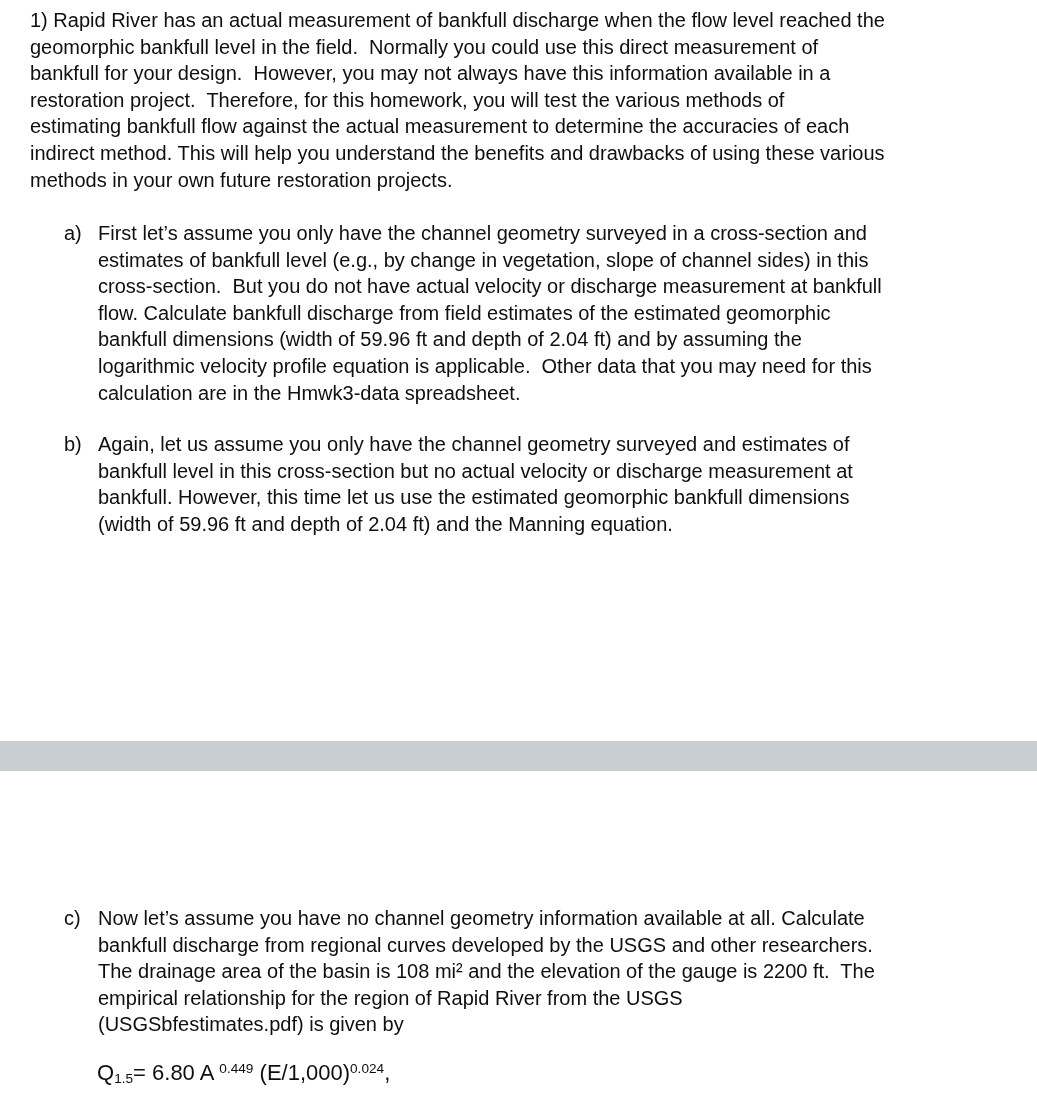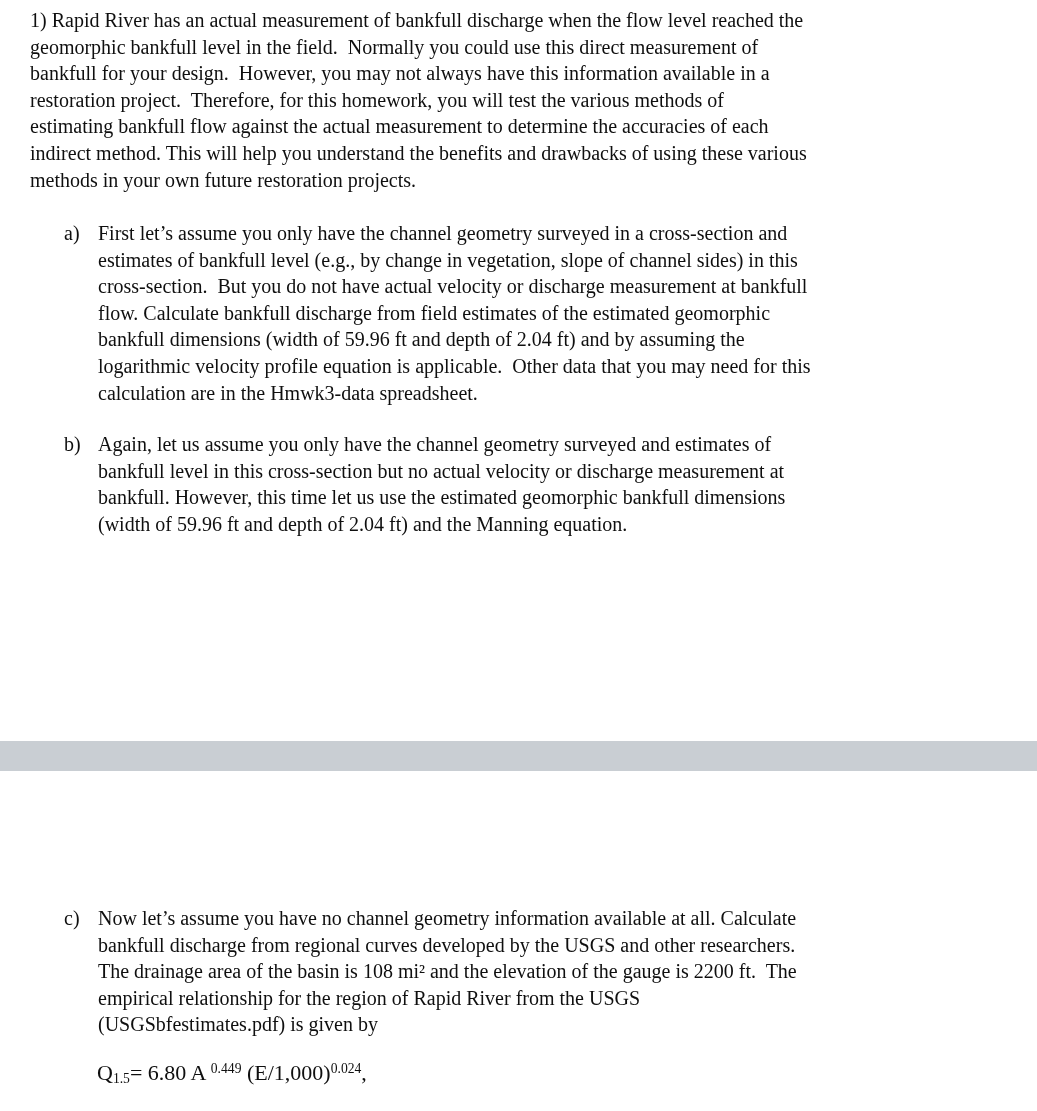--- a/index.html
+++ b/index.html
@@ -6,21 +6,21 @@
     margin: 0;
     padding: 0;
     background: #ffffff;
   }
   .page {
     position: relative;
     width: 1037px;
     height: 1111px;
     background: #ffffff;
     overflow: hidden;
-    font-family: Liberation Serif, serif;
+    font-family: Liberation Sans, sans-serif;
     color: #0f0f0f;
   }
   .text-block {
     position: absolute;
     font-size: 20px;
     line-height: 26.6px;
     white-space: pre-wrap;
   }
   .intro {
     left: 30px;

